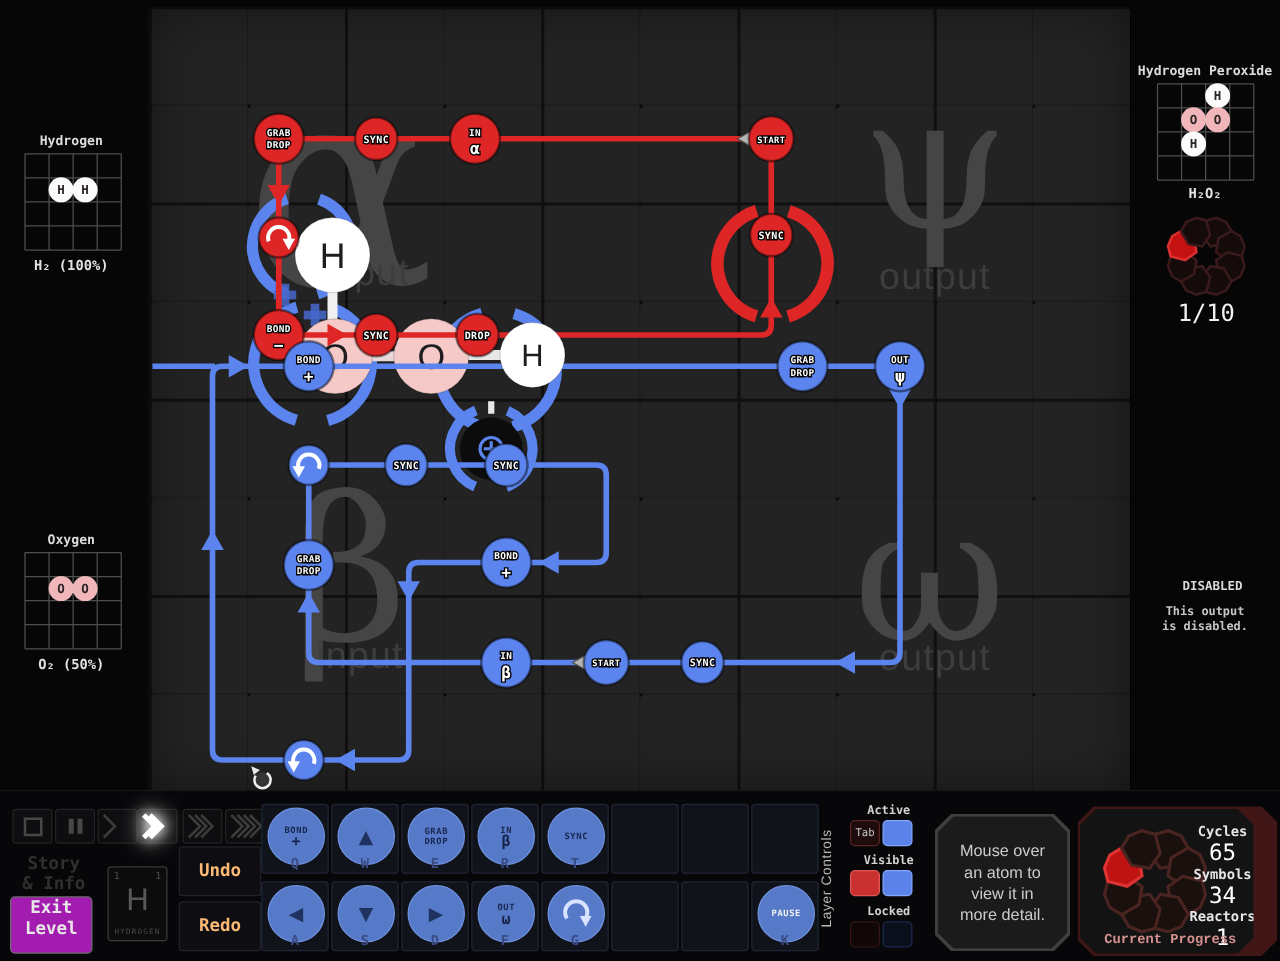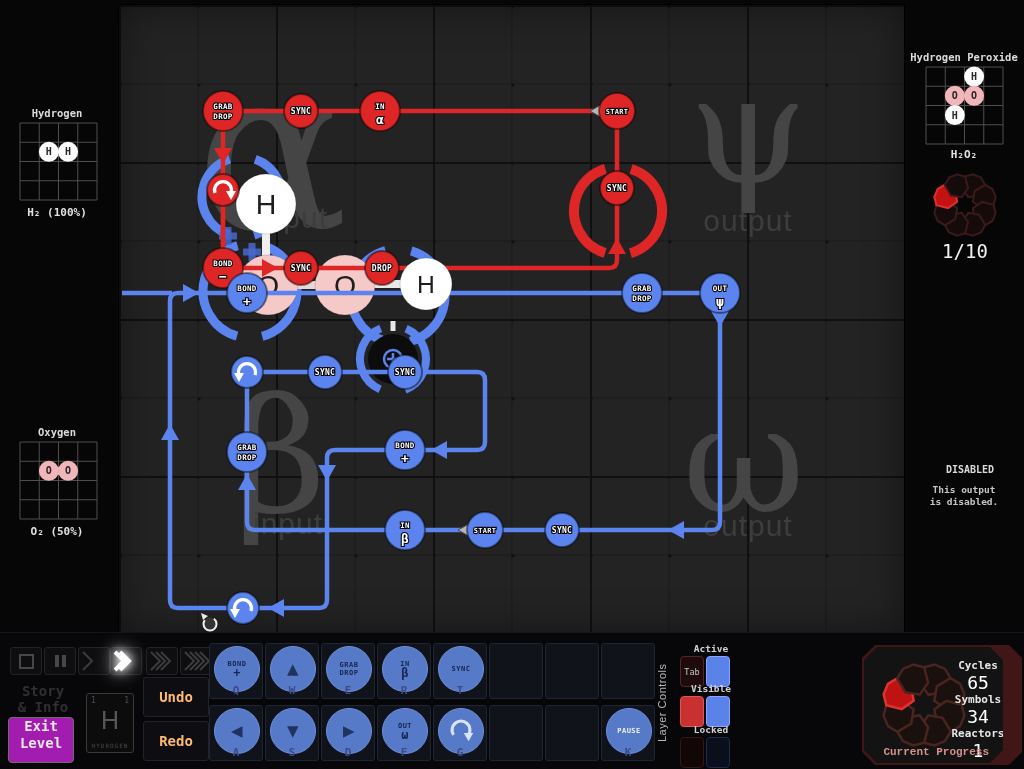--- a/index.html
+++ b/index.html
@@ -38,21 +38,21 @@
   
   #palette{position:absolute;left:209px;top:10px;width:452px;height:122px;}
   .slot{position:absolute;width:52px;height:54px;background:#11131b;border:1px solid #202536;border-radius:3px;}
   .pchip{position:absolute;left:4px;top:2px;width:44px;height:44px;border-radius:50%;background:#567ac8;border:1px solid #6f92e0;display:flex;flex-direction:column;align-items:center;justify-content:center;color:#18254e;font-family:"DejaVu Sans Mono",monospace;font-weight:bold;font-size:7px;line-height:8px;letter-spacing:.5px;}
   .pkey{position:absolute;bottom:1px;width:100%;text-align:center;color:#3b4b84;font-family:"DejaVu Sans Mono",monospace;font-weight:bold;font-size:11px;}
   .arrow-glyph{font-size:15px;color:#1f3260;font-family:"DejaVu Sans",sans-serif;}
   
   #layerbox{position:absolute;left:660px;top:6px;width:88px;height:126px;}
   .lc-vert{position:absolute;left:-4px;top:8px;width:16px;height:112px;color:#b8b8b8;font-size:11px;writing-mode:vertical-rl;transform:rotate(180deg);text-align:center;letter-spacing:.5px;}
   .lc-label{position:absolute;width:70px;left:16px;text-align:center;color:#d2d2d2;font-family:"DejaVu Sans Mono",monospace;font-weight:bold;font-size:9.5px;}
-  .lc-btn{position:absolute;width:24px;height:31px;border-radius:4px;box-sizing:border-box;font-family:"DejaVu Sans Mono",monospace;font-size:8.5px;display:flex;align-items:center;justify-content:center;}
+  .lc-btn{position:absolute;width:24px;height:21px;border-radius:4px;box-sizing:border-box;font-family:"DejaVu Sans Mono",monospace;font-size:8.5px;display:flex;align-items:center;justify-content:center;}
   .lc-red-dim{background:#1e0c0c;border:1px solid #5a2424;color:#c6c6c6;}
   .lc-blue-on{background:#5b82e8;border:1px solid #86a6ff;}
   .lc-red-on{background:#c93030;border:1px solid #e05555;}
   .lc-red-off{background:#120707;border:1px solid #351515;}
   .lc-blue-off{background:#0a0f1c;border:1px solid #1d2b50;}
   
   .octo{clip-path:polygon(13px 0,calc(100% - 13px) 0,100% 13px,100% calc(100% - 13px),calc(100% - 13px) 100%,13px 100%,0 calc(100% - 13px),0 13px);}
   #msgpanel{position:absolute;left:748px;top:18px;width:108px;height:110px;background:#3f3f3f;}
   #msgpanel .inner{position:absolute;left:2px;top:2px;width:104px;height:106px;background:#1b1b1b;display:flex;flex-direction:column;align-items:center;justify-content:center;color:#cbcbcb;font-size:13px;line-height:17px;font-family:"Liberation Sans",sans-serif;}
   #statpanel{position:absolute;left:862px;top:12px;width:160px;height:120px;background:#401616;}
@@ -456,20 +456,28 @@
       <div class="lc-btn lc-red-dim" style="left:20px;top:17px;">Tab</div>
       <div class="lc-btn lc-blue-on" style="left:46px;top:17px;"></div>
       <div class="lc-label" style="top:44px;">Visible</div>
       <div class="lc-btn lc-red-on" style="left:20px;top:57px;"></div>
       <div class="lc-btn lc-blue-on" style="left:46px;top:57px;"></div>
       <div class="lc-label" style="top:85px;">Locked</div>
       <div class="lc-btn lc-red-off" style="left:20px;top:98px;"></div>
       <div class="lc-btn lc-blue-off" style="left:46px;top:98px;"></div>
     </div>
 
+    <div id="msgpanel" class="octo">
+      <div class="inner octo">
+        <div>Mouse over</div>
+        <div>an atom to</div>
+        <div>view it in</div>
+        <div>more detail.</div>
+      </div>
+    </div>
 
     <div id="statpanel" class="octo">
       <div class="inner octo">
         <div id="statflower" style="position:absolute;left:0px;top:-2px;width:120px;height:120px;"><svg width="120" height="120" viewBox="-60 -60 120 120">
               <polygon points="0.0,-11.2 12.3,-19.0 14.6,-34.7 5.6,-41.4 -5.6,-41.4 -14.6,-34.7 -12.3,-19.0" transform="rotate(22.5)" fill="#1a100e" stroke="#4a2420" stroke-width="2.5"></polygon>
               <polygon points="0.0,-11.2 12.3,-19.0 14.6,-34.7 5.6,-41.4 -5.6,-41.4 -14.6,-34.7 -12.3,-19.0" transform="rotate(67.5)" fill="#1a100e" stroke="#4a2420" stroke-width="2.5"></polygon>
               <polygon points="0.0,-11.2 12.3,-19.0 14.6,-34.7 5.6,-41.4 -5.6,-41.4 -14.6,-34.7 -12.3,-19.0" transform="rotate(112.5)" fill="#1a100e" stroke="#4a2420" stroke-width="2.5"></polygon>
               <polygon points="0.0,-11.2 12.3,-19.0 14.6,-34.7 5.6,-41.4 -5.6,-41.4 -14.6,-34.7 -12.3,-19.0" transform="rotate(157.5)" fill="#1a100e" stroke="#4a2420" stroke-width="2.5"></polygon>
               <polygon points="0.0,-11.2 12.3,-19.0 14.6,-34.7 5.6,-41.4 -5.6,-41.4 -14.6,-34.7 -12.3,-19.0" transform="rotate(202.5)" fill="#1a100e" stroke="#4a2420" stroke-width="2.5"></polygon>
               <polygon points="0.0,-11.2 12.3,-19.0 14.6,-34.7 5.6,-41.4 -5.6,-41.4 -14.6,-34.7 -12.3,-19.0" transform="rotate(247.5)" fill="#1a100e" stroke="#4a2420" stroke-width="2.5"></polygon>

